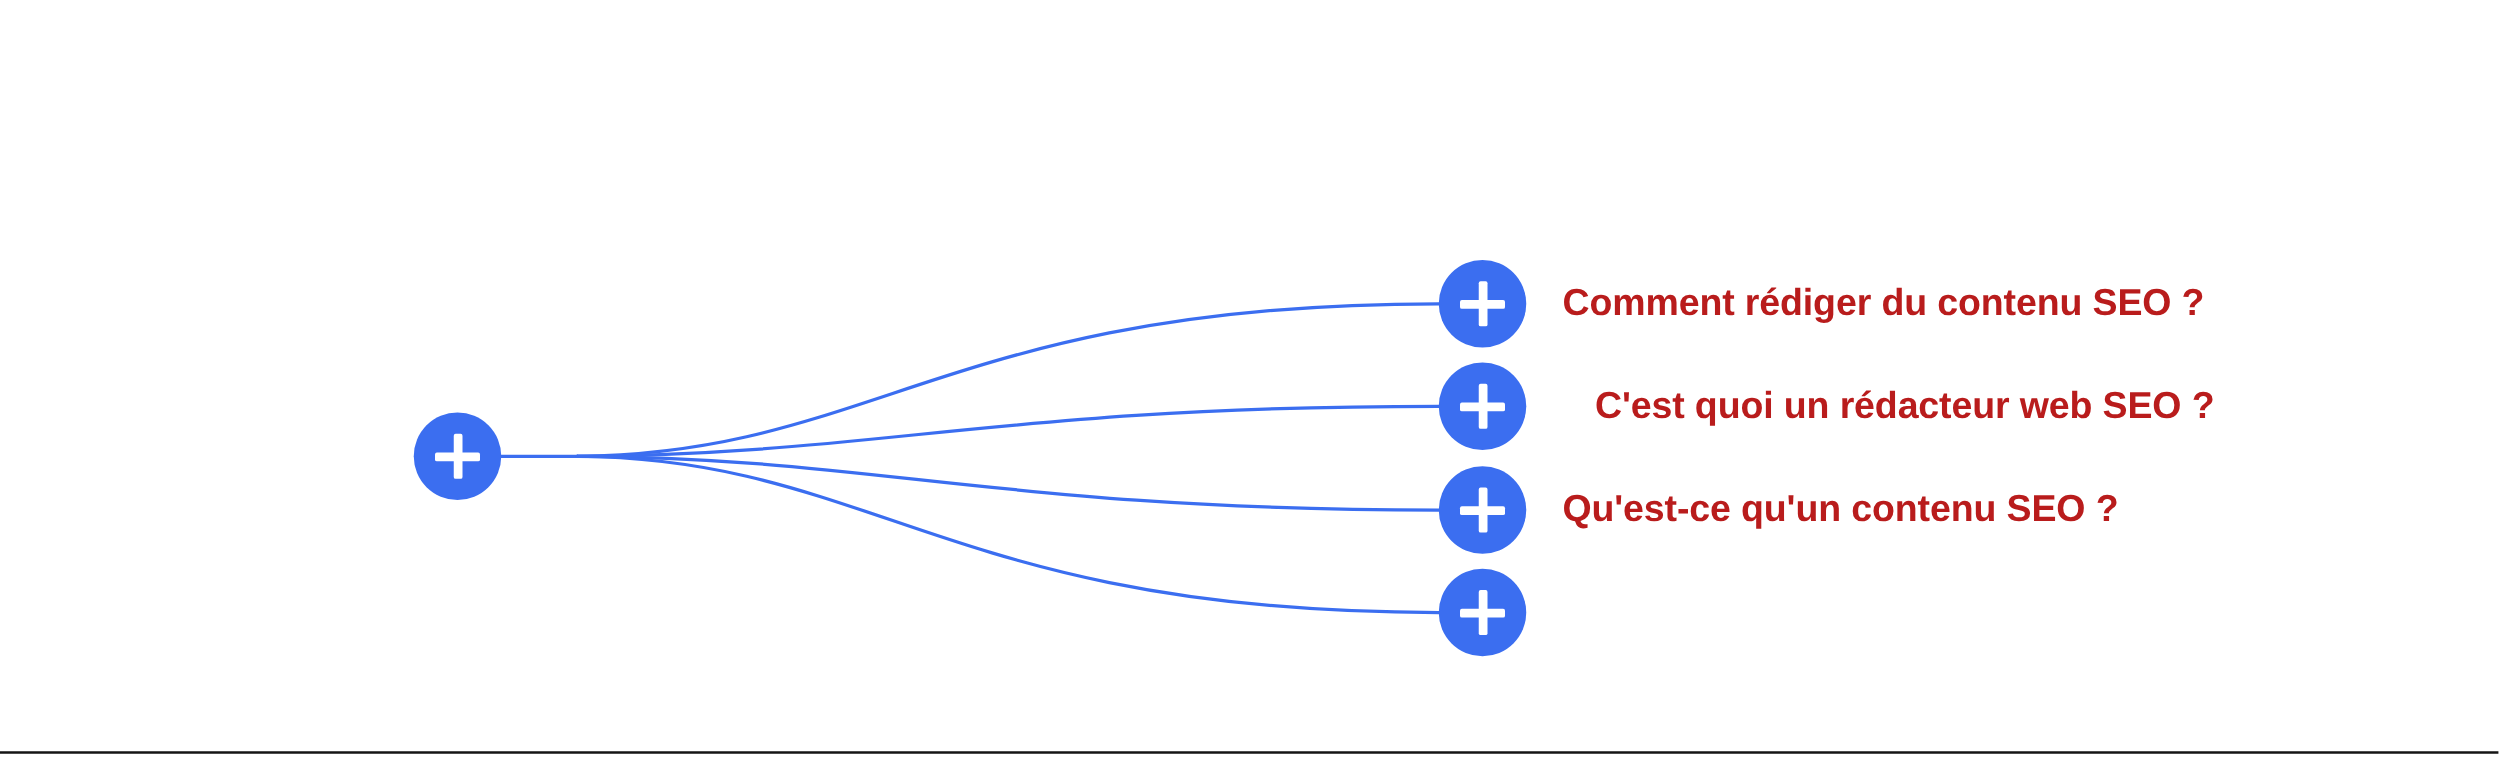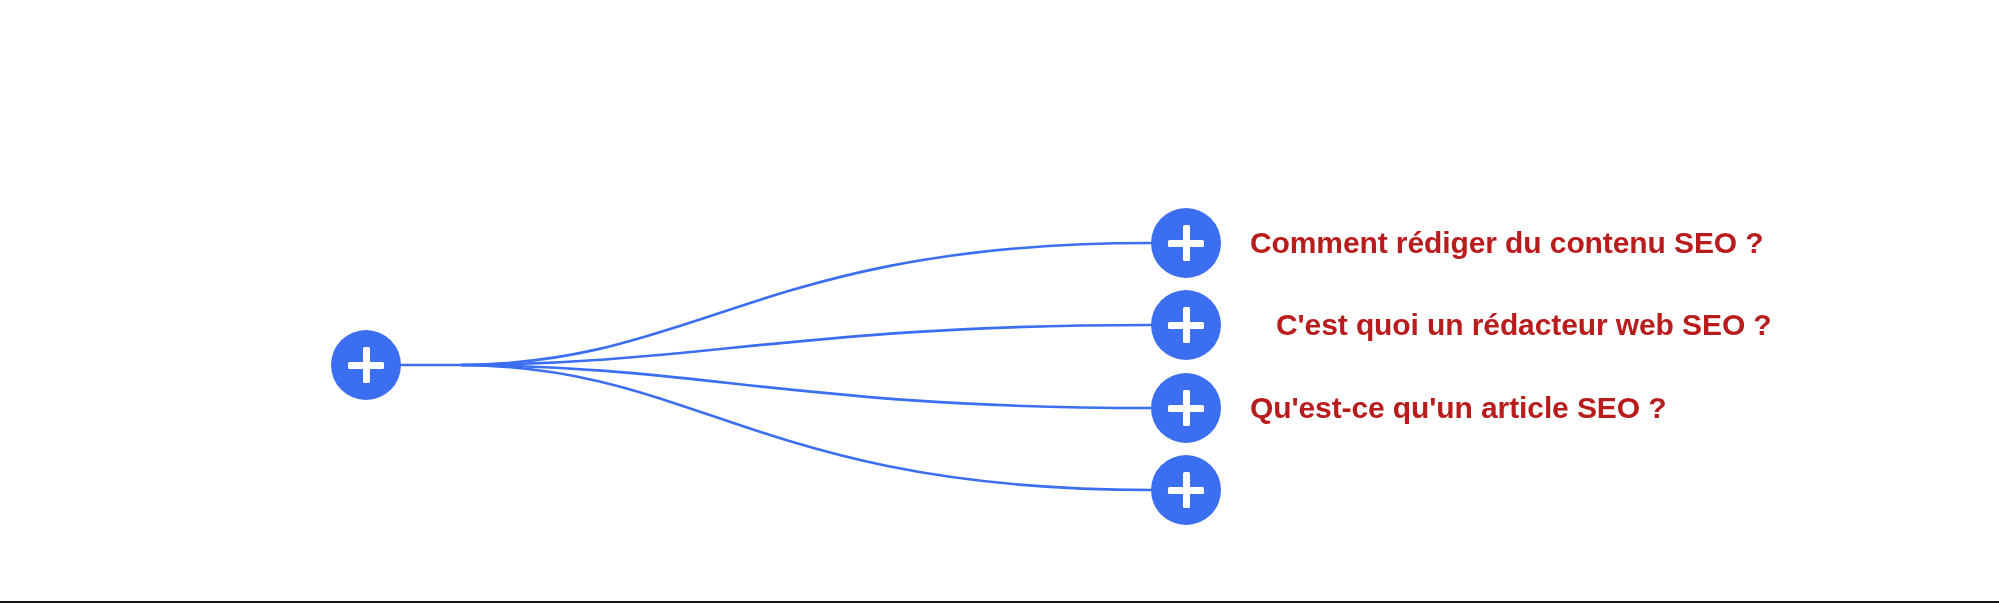--- a/index.html
+++ b/index.html
@@ -126,21 +126,21 @@
   <div class="node" style="left:1151px; top:290px;">
     <span class="plus-h"></span>
     <span class="plus-v"></span>
   </div>
   <div class="label child-label" style="left:1244px; top:310px;margin-left:32px;">C'est quoi un rédacteur web SEO ?</div>
 
   <div class="node" style="left:1151px; top:373px;">
     <span class="plus-h"></span>
     <span class="plus-v"></span>
   </div>
-  <div class="label child-label" style="left:1250px; top:393px;">Qu'est-ce qu'un article SEO ?</div>
+  <div class="label child-label" style="left:1250px; top:393px;">Qu'est-ce qu'un contenu SEO ?</div>
 
   <div class="node" style="left:1151px; top:455px;">
     <span class="plus-h"></span>
     <span class="plus-v"></span>
   </div>
 
   <div id="bottom-rule"></div>
 
 </div>
 

